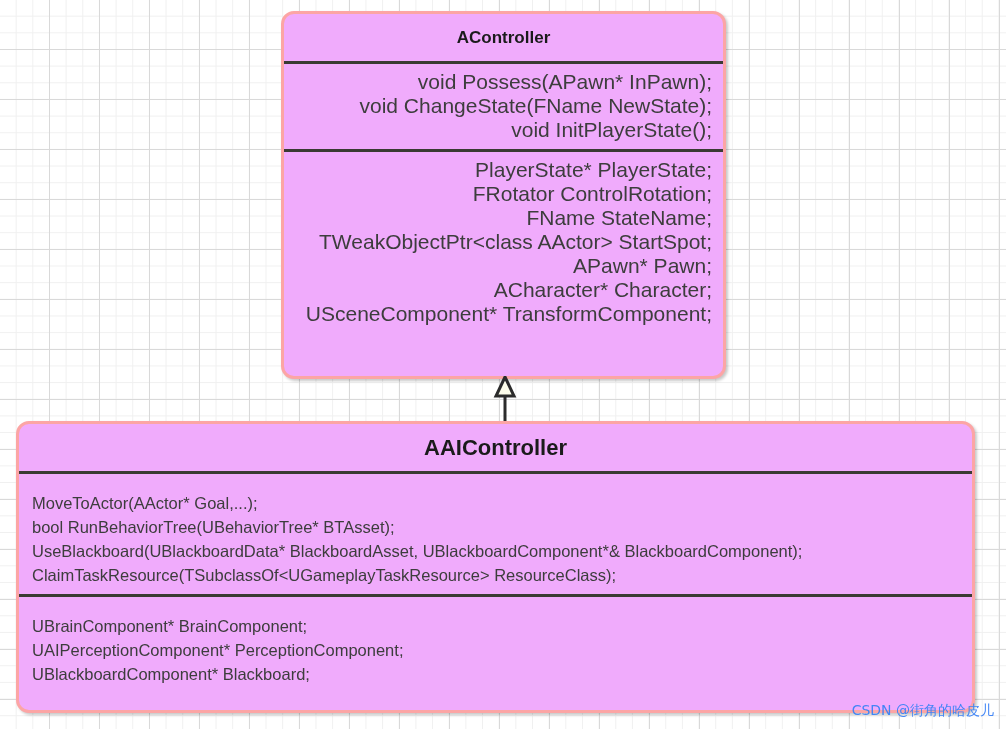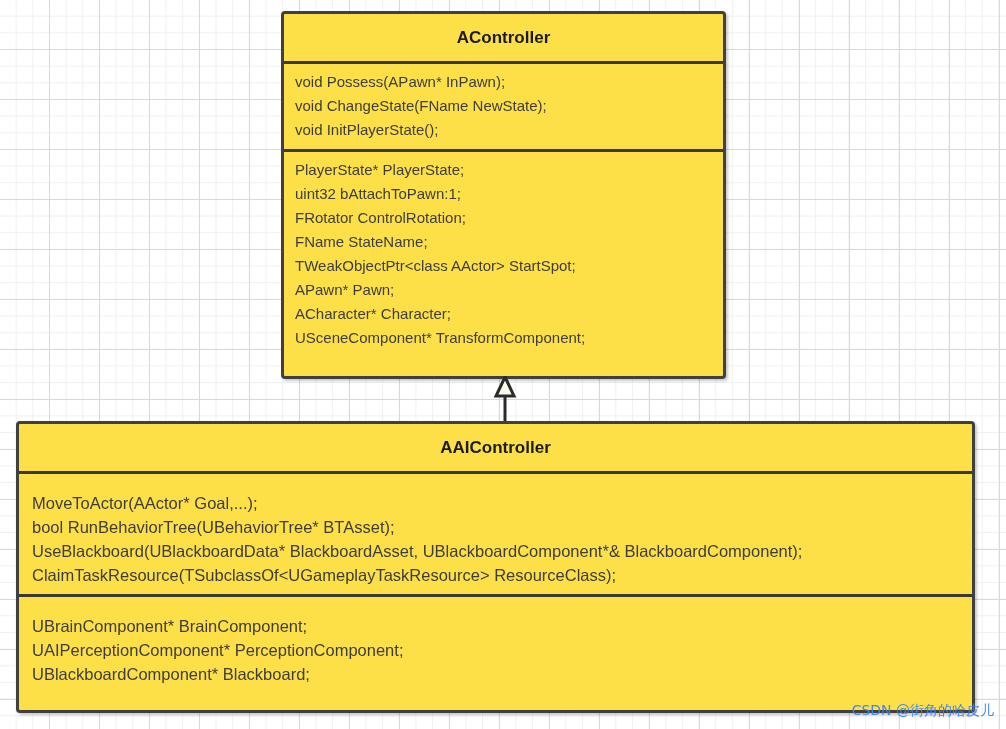--- a/index.html
+++ b/index.html
@@ -32,23 +32,23 @@
       50px 50px,
       16.6667px 16.6667px,
       16.6667px 16.6667px;
     background-position: -1px -1px, -1px -1px, -1px -1px, -1px -1px;
   }
 
   
   .uml-class {
     position: absolute;
     box-sizing: border-box;
-    background: #fde047;
-    border: 3px solid #404040;
-    border-radius: 4px;
+    background: #f0abfc;
+    border: 3px solid #fca5a5;
+    border-radius: 13px;
     box-shadow: 2px 2px 3px rgba(0,0,0,0.22);
   }
 
   .uml-title {
     text-align: center;
     font-weight: bold;
     color: #1b1b1b;
     box-sizing: border-box;
   }
 
@@ -69,34 +69,34 @@
     width: 445px;
     height: 368px;
     font-size: 16.5px;
   }
   #class-acontroller .uml-title {
     height: 47px;
     line-height: 47px;
     font-size: 17px;
   }
   #class-acontroller .uml-compartment { padding: 6px 11px 7px 11px; }
-  #class-acontroller .uml-line { line-height: 24px; font-size: 15px; }
+  #class-acontroller .uml-line { line-height: 24px; font-size: 21px; text-align: right; }
 
   
   #class-aaicontroller {
     left: 16px;
     top: 421px;
     width: 959px;
     height: 292px;
     font-size: 16.5px;
   }
   #class-aaicontroller .uml-title {
     height: 47px;
     line-height: 47px;
-    font-size: 17px;
+    font-size: 22px;
   }
   #class-aaicontroller .uml-compartment { padding: 17px 13px 7px 13px; }
   #class-aaicontroller .uml-line { line-height: 24px; font-size: 16.5px; }
 
   
   #inheritance-connector {
     position: absolute;
     left: 485px;
     top: 376px;
     width: 40px;
@@ -124,21 +124,20 @@
   <div class="uml-title">AController</div>
 
   <div class="uml-compartment">
     <div class="uml-line">void Possess(APawn* InPawn);</div>
     <div class="uml-line">void ChangeState(FName NewState);</div>
     <div class="uml-line">void InitPlayerState();</div>
   </div>
 
   <div class="uml-compartment">
     <div class="uml-line">PlayerState* PlayerState;</div>
-    <div class="uml-line">uint32 bAttachToPawn:1;</div>
     <div class="uml-line">FRotator ControlRotation;</div>
     <div class="uml-line">FName StateName;</div>
     <div class="uml-line">TWeakObjectPtr&lt;class AActor&gt; StartSpot;</div>
     <div class="uml-line">APawn* Pawn;</div>
     <div class="uml-line">ACharacter* Character;</div>
     <div class="uml-line">USceneComponent* TransformComponent;</div>
   </div>
 </div>
 
 <svg id="inheritance-connector" viewBox="0 0 40 50" width="40" height="50">

